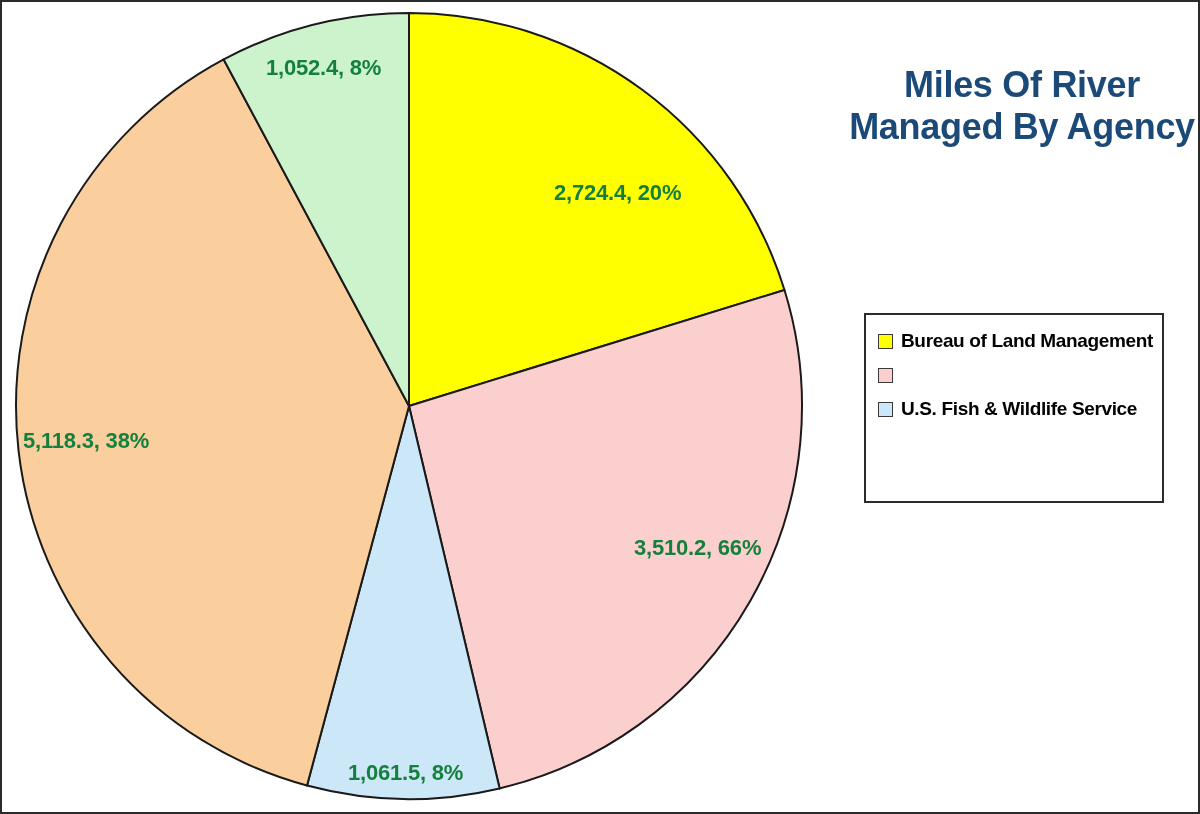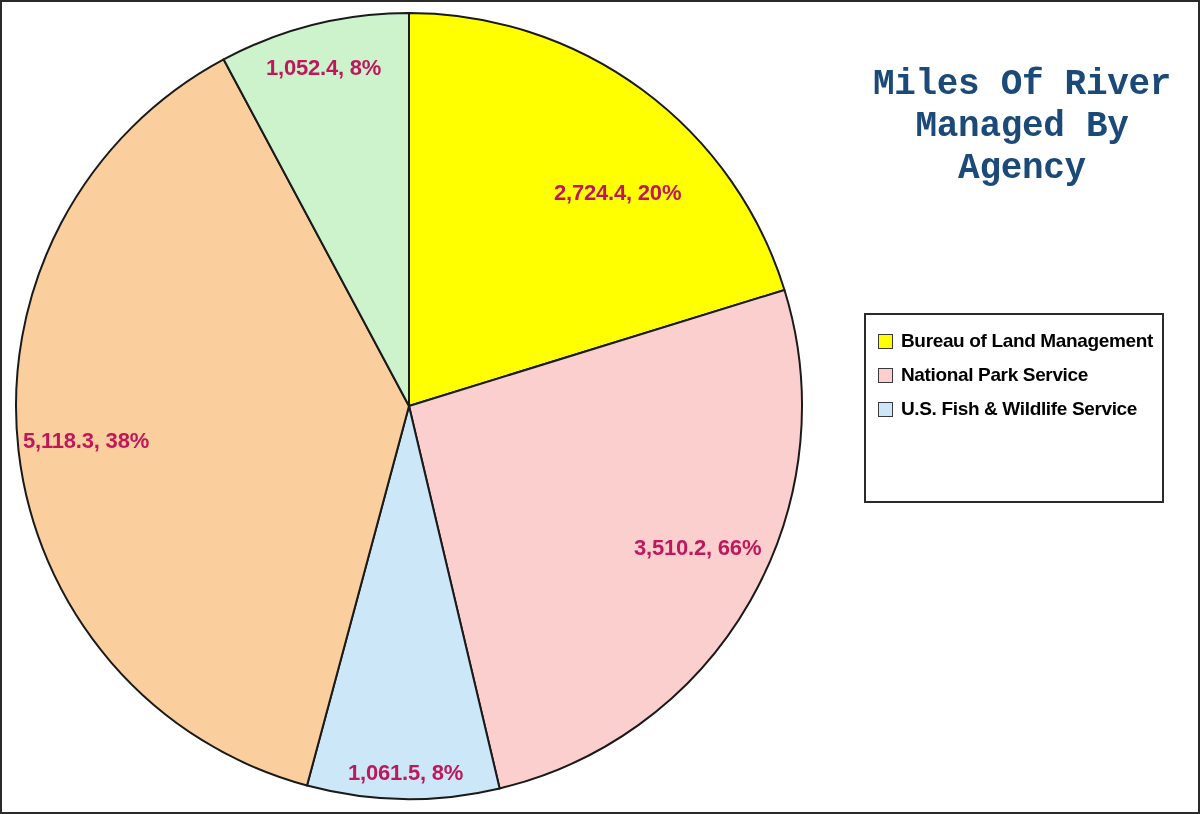--- a/index.html
+++ b/index.html
@@ -29,31 +29,31 @@
   #pie-svg {
     position: absolute;
     left: 0;
     top: 0;
   }
   .slice-label {
     position: absolute;
     font-family: "Liberation Sans", sans-serif;
     font-weight: bold;
     font-size: 22px;
-    color: #be185d;
+    color: #15803d;
     white-space: nowrap;
     letter-spacing: -0.2px;
   }
   #chart-title {
     position: absolute;
     left: 845px;
     top: 62px;
     width: 350px;
     text-align: center;
-    font-family: Liberation Mono, monospace;
+    font-family: Liberation Sans, sans-serif;
     font-weight: bold;
     font-size: 36px;
     line-height: 1.17;
     color: #1b4a78;
     letter-spacing: -0.3px;
   }
   #legend-box {
     position: absolute;
     left: 862px;
     top: 311px;
@@ -112,21 +112,20 @@
 
   <div id="chart-title">Miles Of River Managed By Agency</div>
 
   <div id="legend-box">
     <div class="legend-item">
       <span class="legend-swatch" style="background: rgb(255, 255, 0);"></span>
       <span class="legend-label">Bureau of Land Management</span>
     </div>
     <div class="legend-item">
       <span class="legend-swatch" style="background: rgb(252, 207, 207);"></span>
-      <span class="legend-label">National Park Service</span>
     </div>
     <div class="legend-item">
       <span class="legend-swatch" style="background: rgb(204, 231, 247);"></span>
       <span class="legend-label">U.S. Fish &amp; Wildlife Service</span>
     </div>
   </div>
 
 </div>
 
 </body></html>

